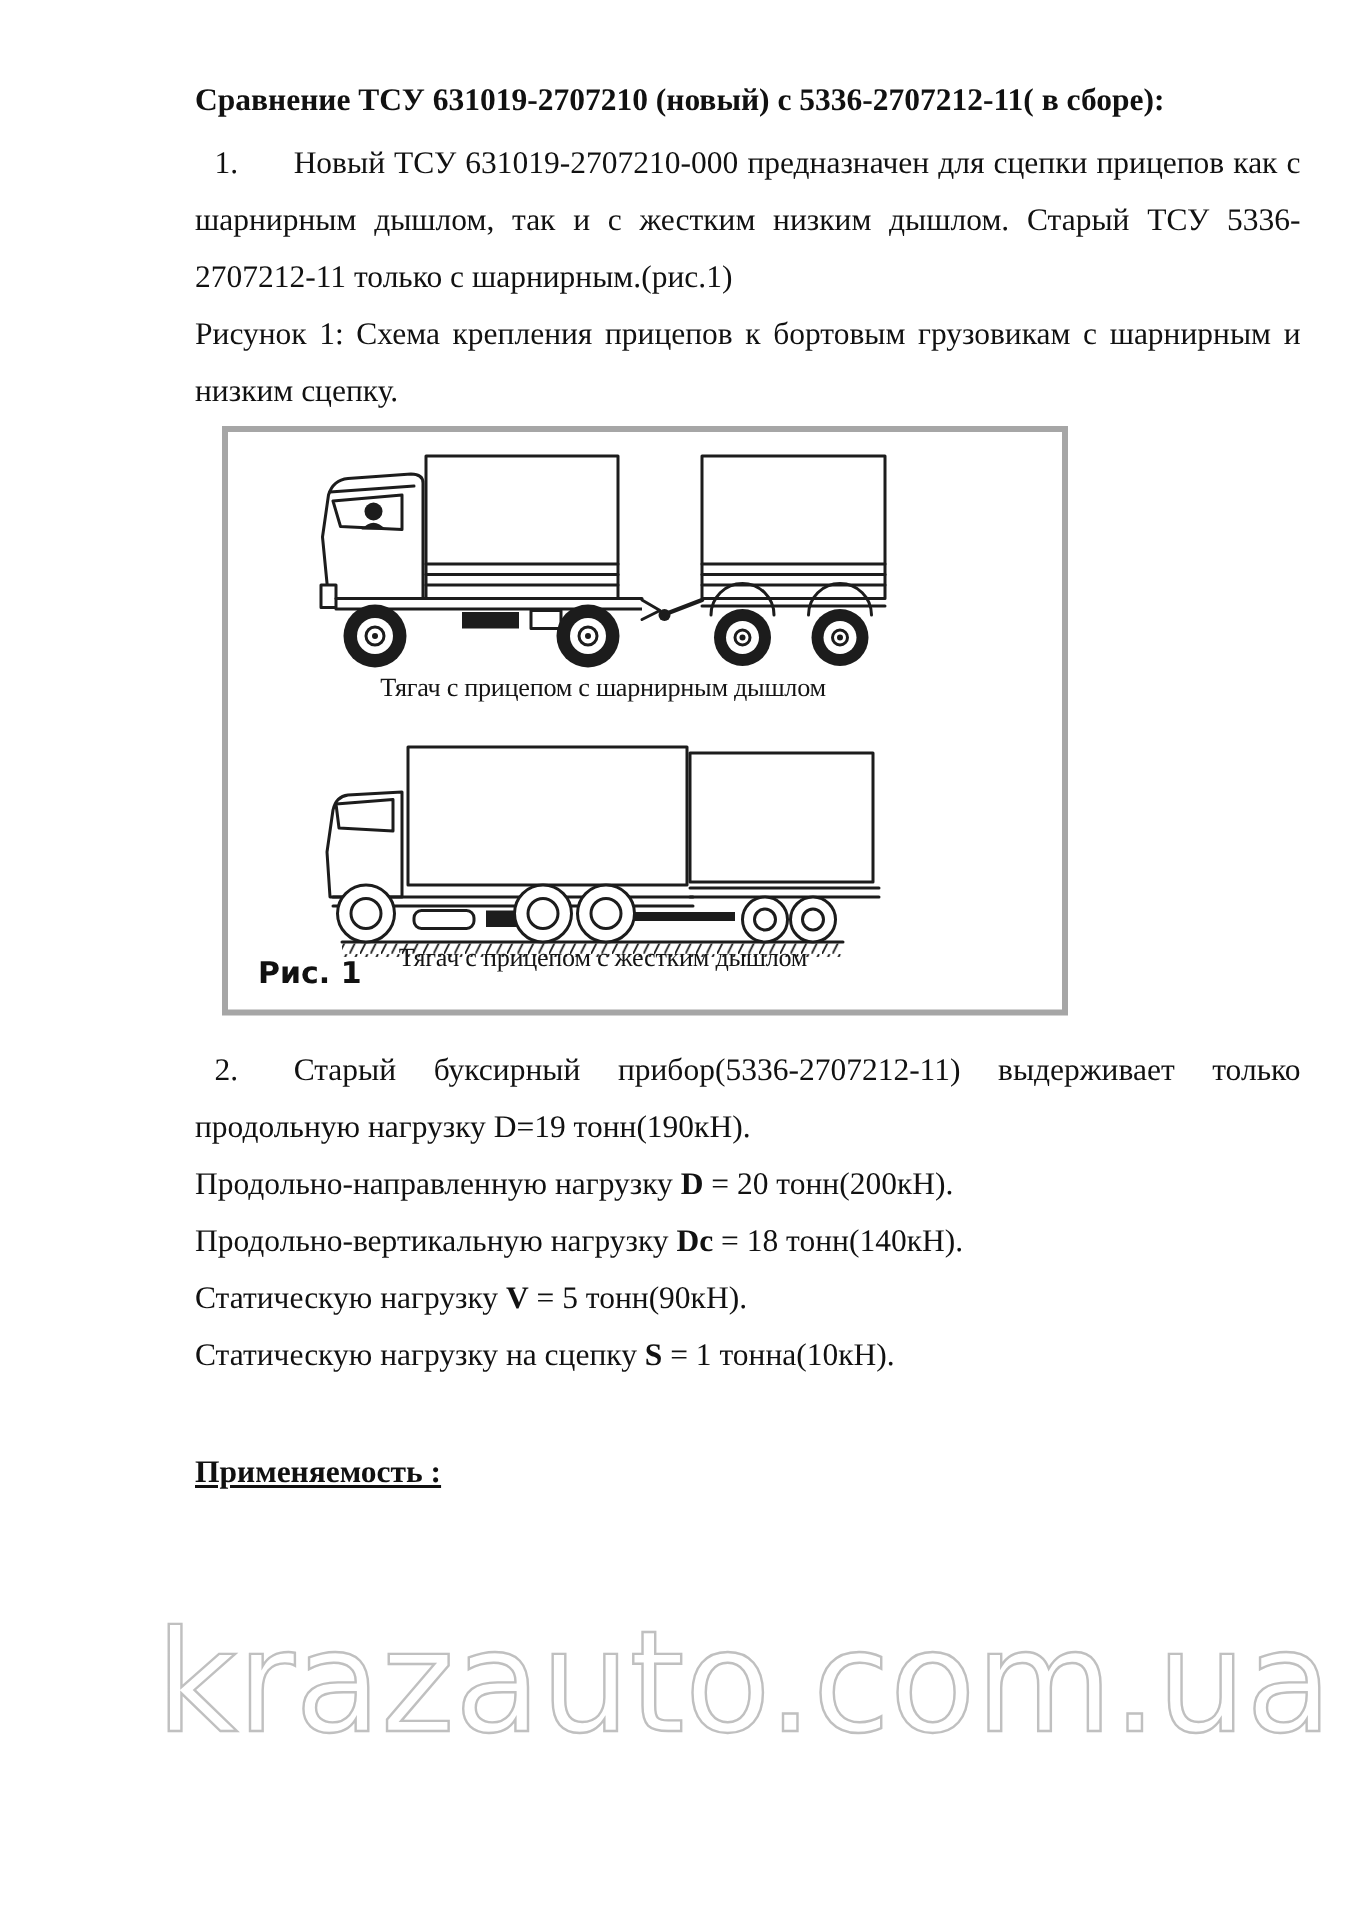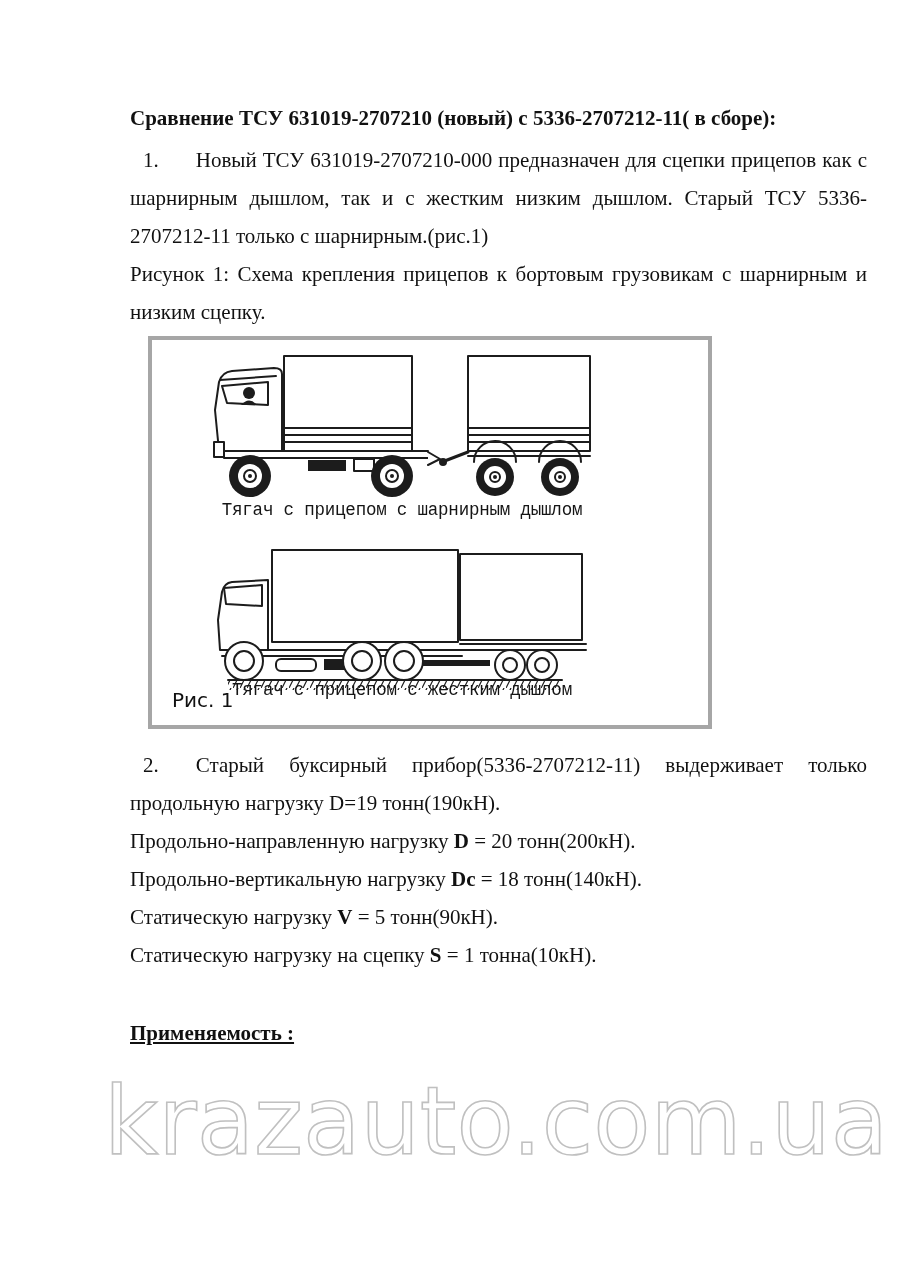--- a/index.html
+++ b/index.html
@@ -13,22 +13,21 @@
   }
   .watermark {
     position: absolute;
     left: 102px; top: 1078px;
     z-index: 0;
     pointer-events: none;
   }
   .page {
     position: relative;
     z-index: 1;
-    padding: 80px 38px 0 130px;
-    margin-top: 24px;
+    padding: 52px 38px 0 130px;
   }
   .title {
     font-size: 21px;
     font-weight: bold;
     line-height: 28px;
     margin: 0 0 9px 0;
   }
   p.body {
     font-size: 21px;
     line-height: 38px;
@@ -43,33 +42,33 @@
     width: 556px; height: 385px;
     border: 4px solid #a6a6a6;
     margin: 5px 0 17px 18px;
     position: relative;
     background: #fff;
   }
   .fig-caption {
     position: absolute;
     left: 60px; width: 380px;
     text-align: center;
-    font-family: Liberation Mono, monospace;
+    font-family: Liberation Serif, serif;
     font-size: 17.5px;
     color: #151515;
     letter-spacing: -0.2px;
   }
   .caption-articulated { top: 160px; }
   .caption-rigid { top: 340px; }
   .fig-label {
     position: absolute;
     left: 20px; top: 348px;
     font-family: "DejaVu Sans", sans-serif;
     font-size: 20px;
-    font-weight: normal;
+    font-weight: bold;
     color: #111;
   }
   .truck-svg { position: absolute; left: 60px; }
   .truck1 { top: 12px; }
   .truck2 { top: 208px; }
   .spacer-block { height: 40px; }
   .apps-heading {
     font-size: 21px;
     font-weight: bold;
     line-height: 38px;

